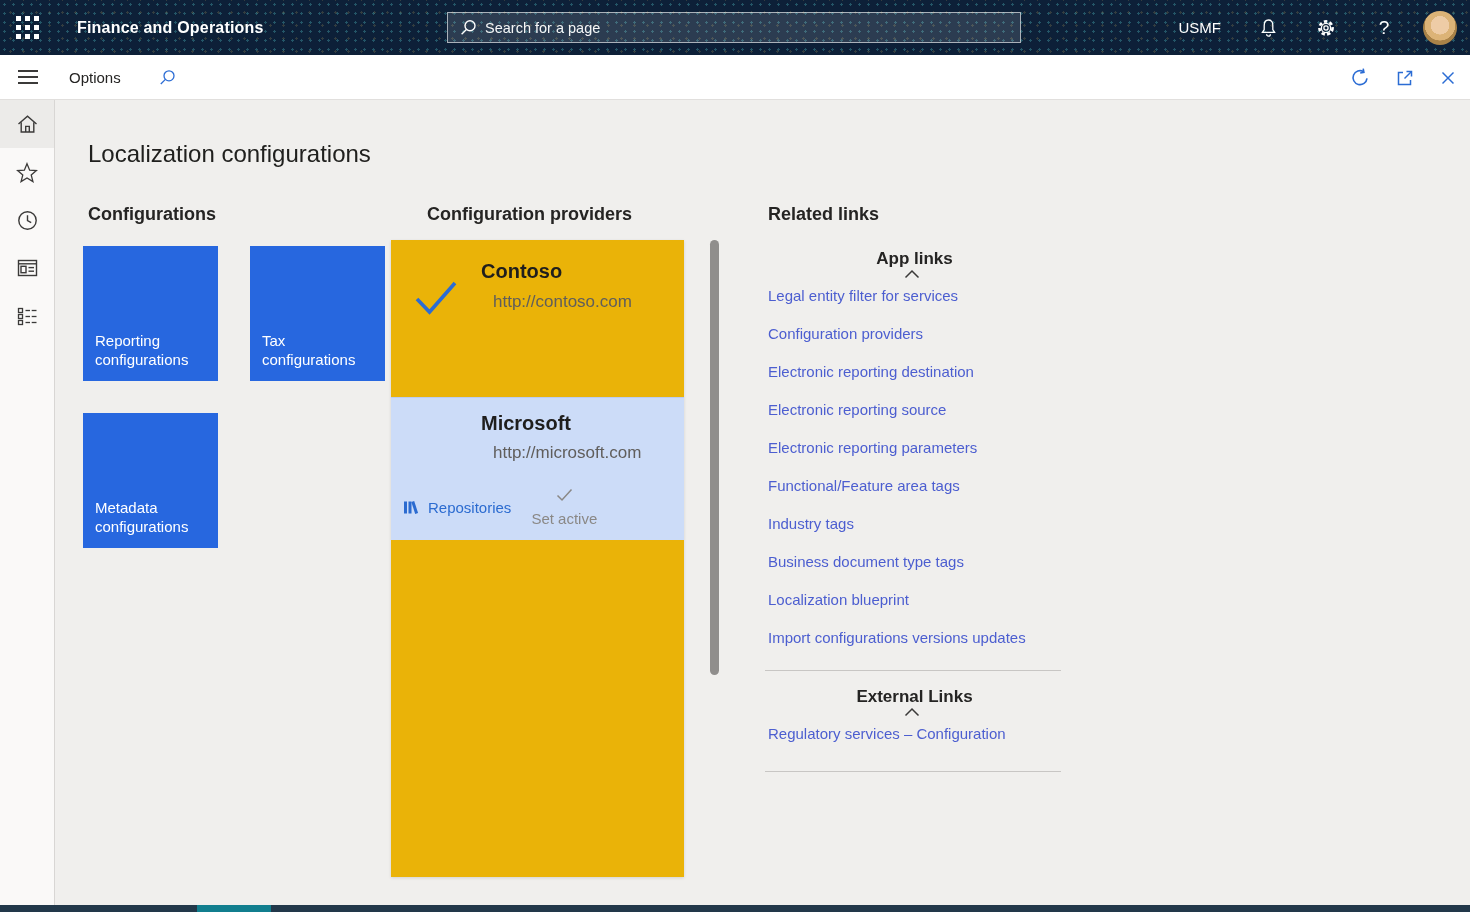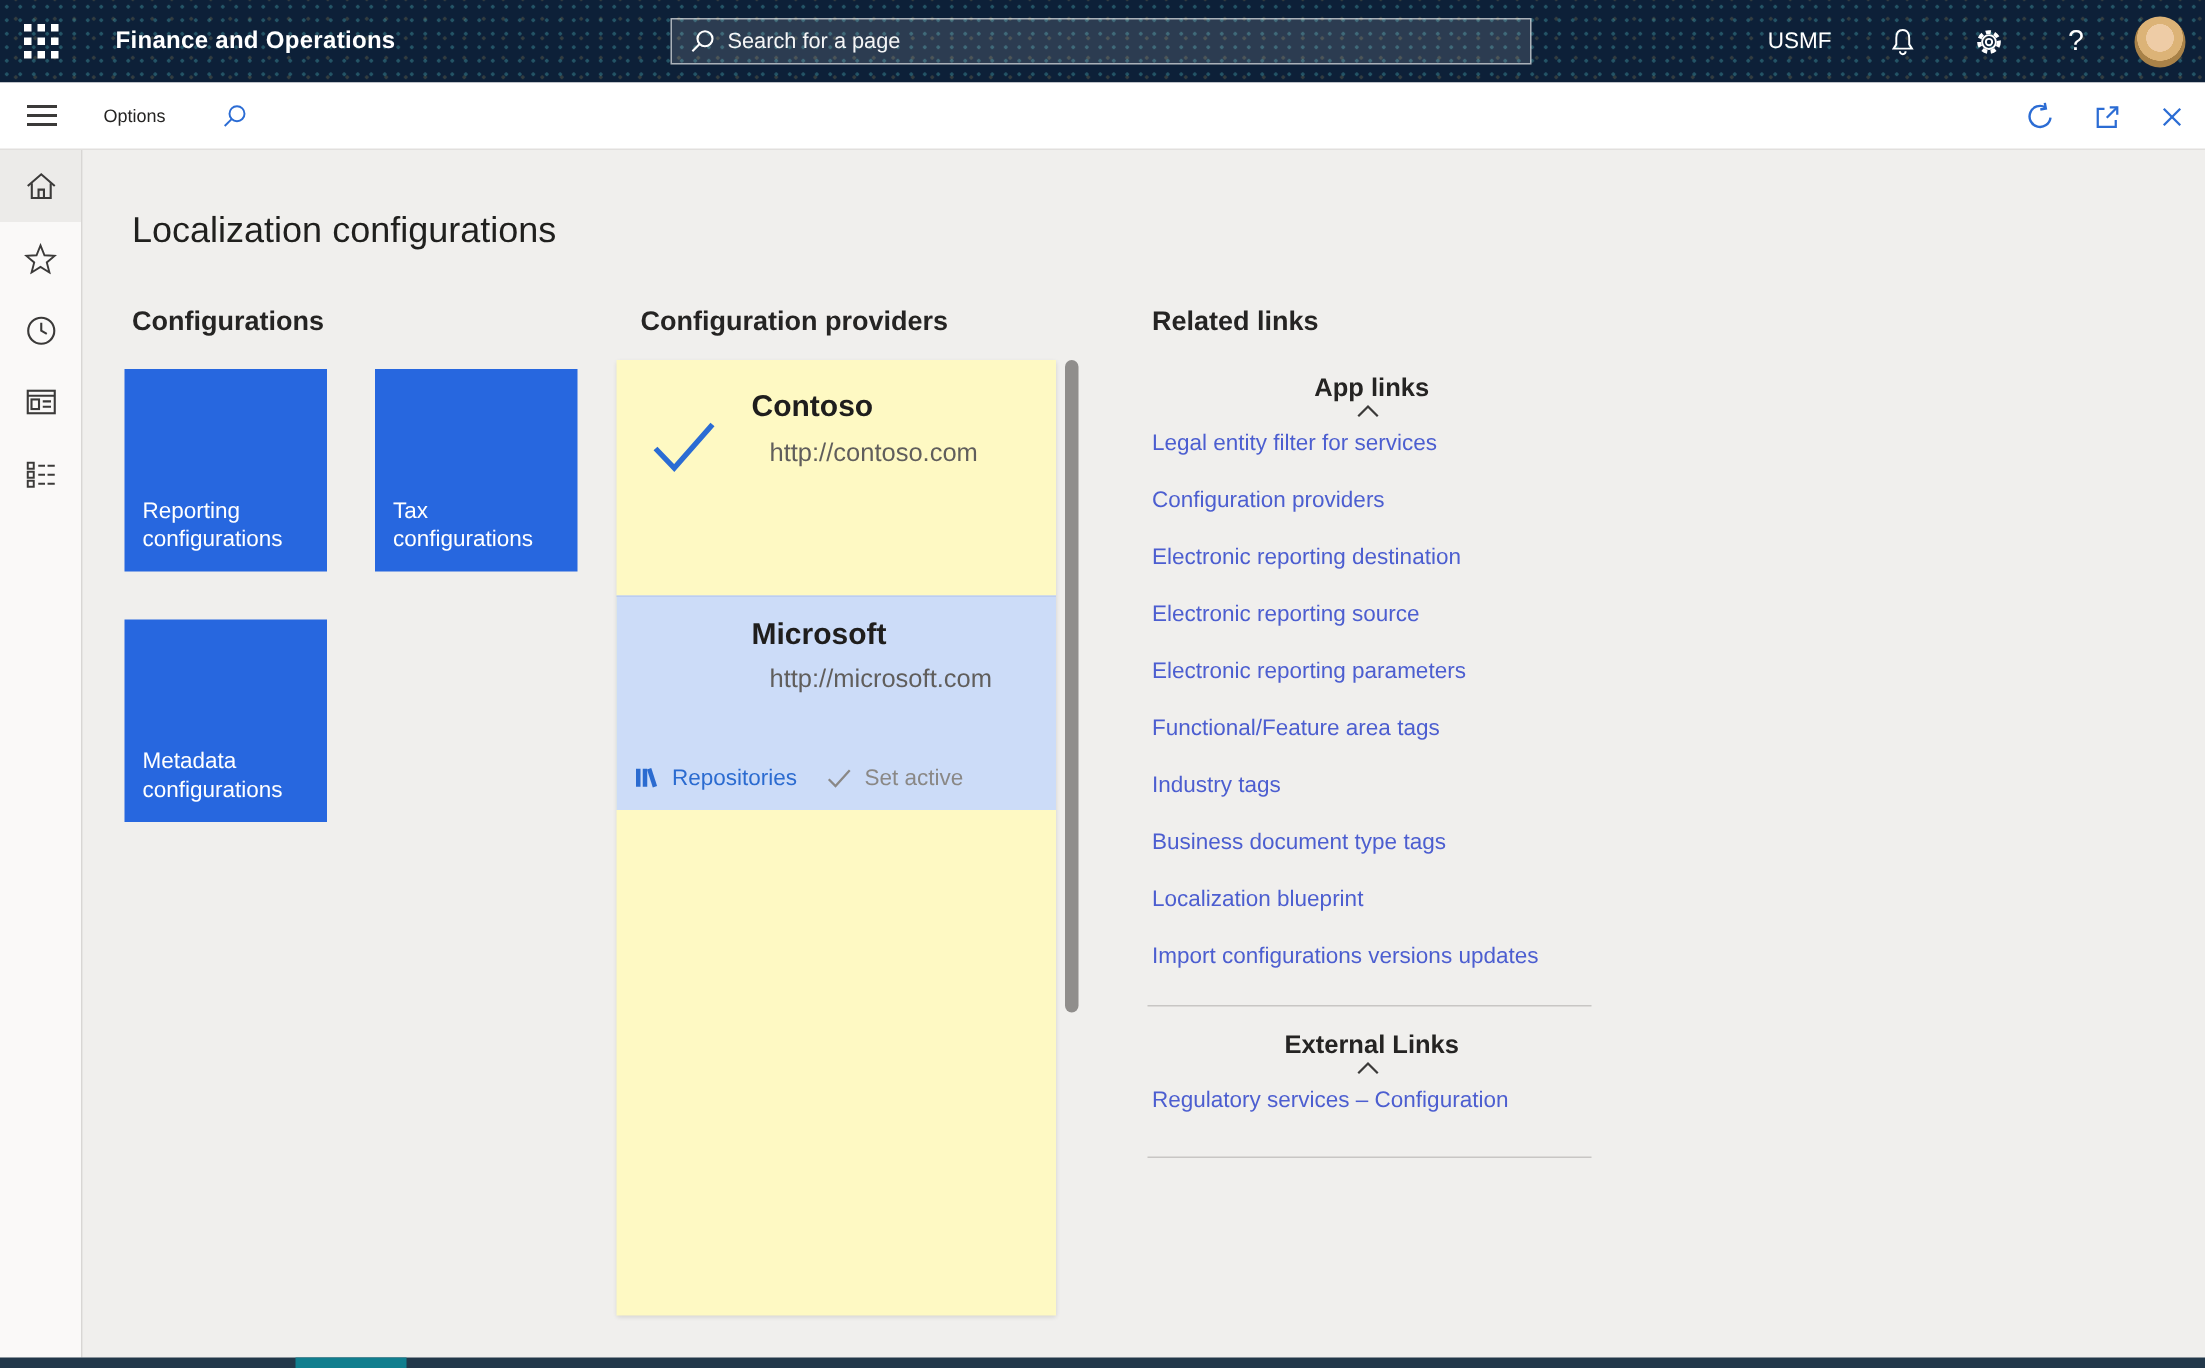--- a/index.html
+++ b/index.html
@@ -32,21 +32,21 @@
   .topbar-icon { width:22px; height:22px; margin-left:36px; display:flex; align-items:center; justify-content:center; cursor:pointer; }
   .help-glyph { font-size:19px; color:#fff; font-weight:400; }
   .avatar { width:34px; height:34px; border-radius:50%; margin-left:28px; cursor:pointer;
     background:radial-gradient(circle at 50% 42%, #eeccA6 0 35%, #dcb377 36% 58%, #a98248 59% 78%, #8a6a3c 100%); }
 
   
   .actionbar { position:absolute; left:0; top:55px; width:1470px; height:45px; background:#fff;
     border-bottom:1px solid #e1dfdd; display:flex; align-items:center; }
   .hamburger { width:55px; height:45px; display:flex; flex-direction:column; align-items:center; justify-content:center; gap:4px; cursor:pointer; }
   .hamburger span { width:20px; height:2px; background:#3b3a39; display:block; }
-  .options-label { font-size:12px; color:#252423; margin-left:14px; cursor:pointer; }
+  .options-label { font-size:15px; color:#252423; margin-left:14px; cursor:pointer; }
   .actionbar-search { margin-left:38px; cursor:pointer; display:flex; }
   .actionbar-right { position:absolute; right:0; top:0; height:45px; display:flex; align-items:center; gap:26px; padding-right:14px; }
   .actionbar-right .abtn { cursor:pointer; display:flex; align-items:center; justify-content:center; }
 
   
   .sidebar { position:absolute; left:0; top:100px; width:55px; height:805px; background:#faf9f8; border-right:1px solid #d8d6d4; }
   .nav-item { width:54px; height:48px; display:flex; align-items:center; justify-content:center; cursor:pointer; }
   .nav-item.active { background:#ecebe9; }
 
   
@@ -55,36 +55,36 @@
   .hdr-config { left:88px; top:204px; }
   .hdr-providers { left:427px; top:204px; }
   .hdr-related { left:768px; top:204px; }
 
   
   .tiles { position:absolute; left:83px; top:246px; width:282px; display:grid; grid-template-columns:135px 135px; grid-gap:12px;gap:32px; }
   .tile { width:135px; height:135px; background:#2767df; color:#fff; cursor:pointer;
     display:flex; align-items:flex-end; padding:12px; font-size:15px; line-height:19px; }
 
   
-  .provider-card { position:absolute; left:411px; top:240px; width:293px; height:637px; background:#fef9c3;
+  .provider-card { position:absolute; left:391px; top:240px; width:293px; height:637px; background:#eab308;
     box-shadow:0 1px 3px rgba(0,0,0,.12);text-align:right; }
   .provider-item { position:relative; width:100%; cursor:pointer; }
   .provider-item.first { height:157px; }
   .provider-item.selected { height:143px; background:#ccdcf8; border-top:1px solid #bccdf0; }
   .provider-check { position:absolute; left:24px; top:40px; }
   .provider-name { position:absolute; left:90px; font-size:20px; font-weight:bold; color:#1f1e1d; }
   .provider-item.first .provider-name { top:20px; }
   .provider-item.selected .provider-name { top:14px; }
   .provider-url { position:absolute; left:90px; font-size:17px; color:#605e5c;padding-left:12px; }
   .provider-item.first .provider-url { top:52px; }
   .provider-item.selected .provider-url { top:45px; }
   .provider-actions { position:absolute; left:12px; bottom:13px; display:flex; align-items:center; }
   .action-link { display:flex; align-items:center; gap:8px; cursor:pointer; }
   .action-link .lbl { font-size:15px; color:#2b6bd0; }
-  .action-disabled { display:flex; align-items:center; gap:8px; margin-left:20px; cursor:pointer; }
+  .action-disabled { display:flex; align-items:center; gap:8px; margin-left:20px; cursor:pointer;flex-direction:column; }
   .action-disabled .lbl { font-size:15px; color:#8a8886; }
   .v-scroll-thumb { position:absolute; left:710px; top:240px; width:9px; height:435px; border-radius:5px; background:#908e8c; cursor:pointer; }
 
   
   .related-col { position:absolute; left:765px; top:240px; width:296px; }
   .group-header { display:flex; align-items:center; justify-content:space-between; height:22px;flex-direction:column; }
   .group-header.first { margin-top:9px; }
   .group-title { font-size:17px; font-weight:bold; color:#252423; padding-left:3px; }
   .chevron { cursor:pointer; display:flex; padding-right:2px; }
   .link-list { padding-left:3px; }

